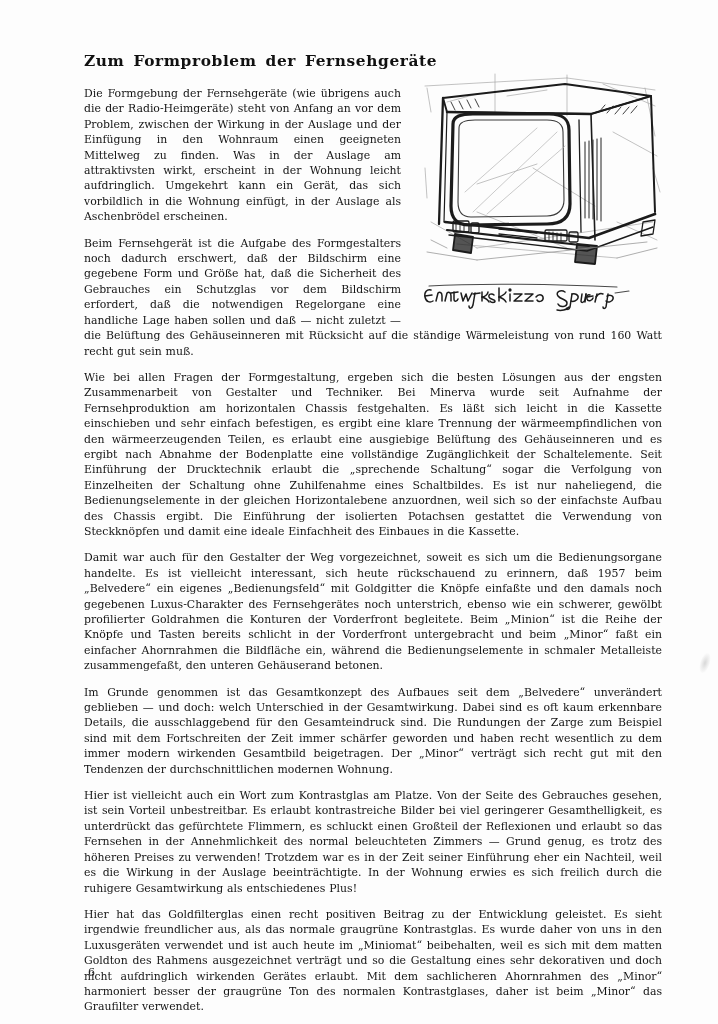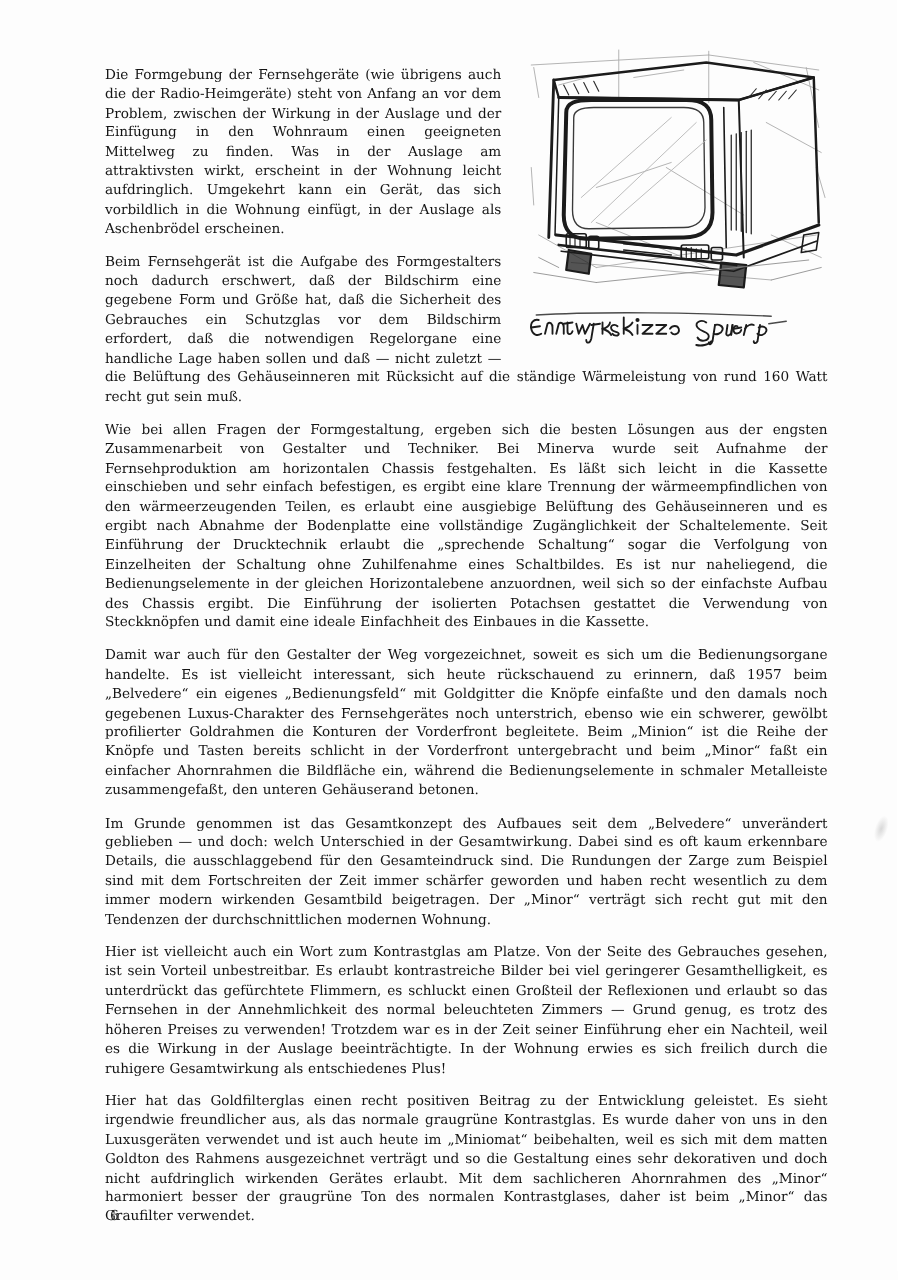--- a/index.html
+++ b/index.html
@@ -91,20 +91,21 @@
     transform: rotate(18deg);
   }
 </style>
 </head>
 <body>
 
 <div class="page">
 
   <div class="article">
 
+    <h1 class="page-title">Zum Formproblem der Fernsehgeräte</h1>
 
     <div class="figure">
       <svg viewBox="0 0 245 215" xmlns="http://www.w3.org/2000/svg">
         <g fill="none" stroke="#1b1b1b" stroke-linecap="round" stroke-linejoin="round">
 
           <g stroke="#9a9a9a" stroke-width="0.7" opacity="0.85">
             <path d="M8 14 L150 6"></path>
             <path d="M150 6 L238 18"></path>
             <path d="M78 2 L78 40"></path>
             <path d="M150 3 L150 44"></path>

